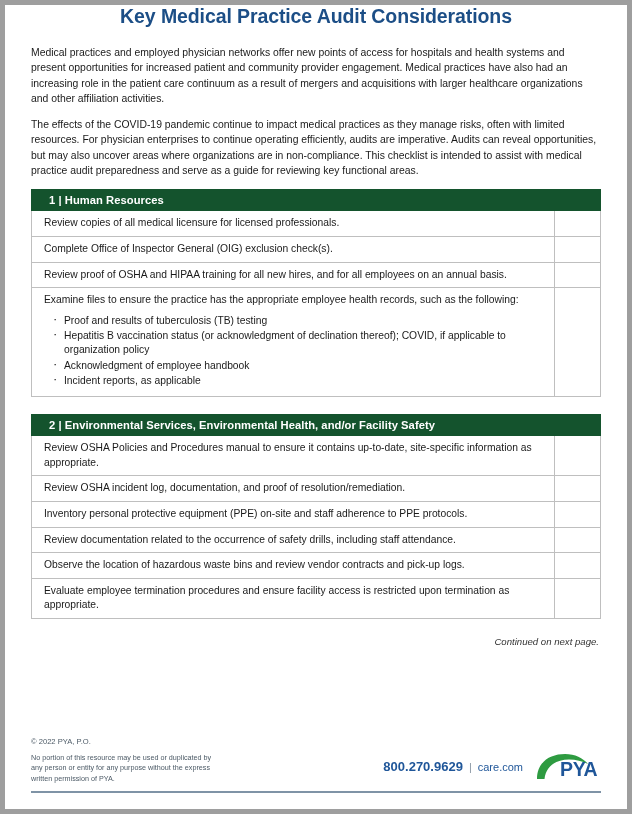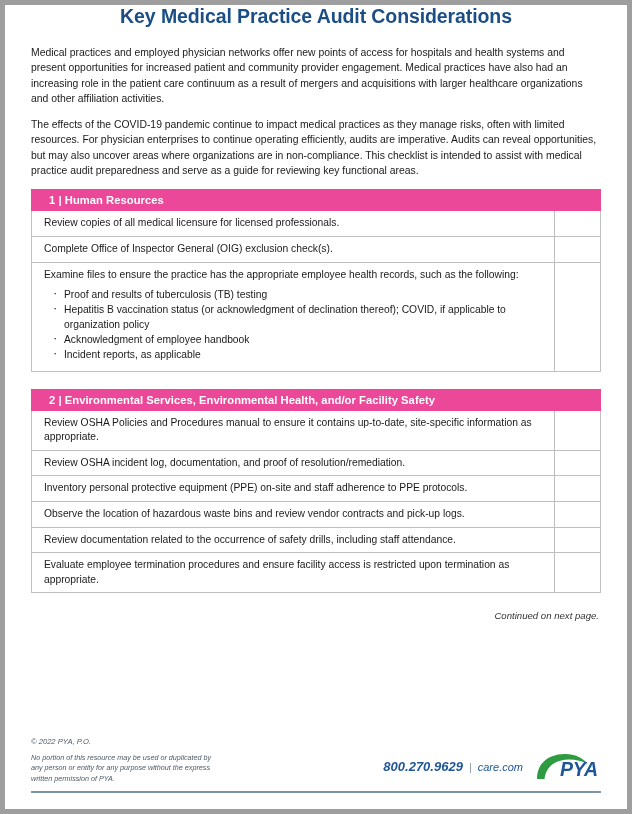--- a/index.html
+++ b/index.html
@@ -43,21 +43,21 @@
     line-height: 15.3px;
     color: #1a1a1a;
     margin-bottom: 11px;
     text-align: left;
   }
 
   
   .section-block { margin-bottom: 17px; }
 
   .section-header {
-    background: #ec4899;
+    background: #14532d;
     color: #ffffff;
     font-size: 11.2px;
     font-weight: bold;
     padding: 5px 14px 5px 18px;
     letter-spacing: 0.05px;
     height: 22px;
     line-height: 12px;
   }
 
   .checklist-table {
@@ -122,21 +122,20 @@
     position: absolute;
     left: 26px;
     right: 26px;
     bottom: 16px;
   }
 
   .footer-grid {
     display: flex;
     align-items: flex-end;
     justify-content: flex-start;
-    font-style: italic;
   }
 
   .copyright-block {
     color: #4c5a66;
     width: 190px;
   }
   .copyright-line {
     font-size: 7.6px;
     line-height: 10px;
     margin-bottom: 6px;
@@ -212,20 +211,24 @@
     <div class="section-block">
       <div class="section-header">1 | Human Resources</div>
       <table class="checklist-table">
         <tbody>
           <tr>
             <td class="cell-text">Review copies of all medical licensure for licensed professionals.</td>
             <td class="cell-check"></td>
           </tr>
           <tr>
             <td class="cell-text">Complete Office of Inspector General (OIG) exclusion check(s).</td>
+            <td class="cell-check"></td>
+          </tr>
+          <tr>
+            <td class="cell-text">Review proof of OSHA and HIPAA training for all new hires, and for all employees on an annual basis.</td>
             <td class="cell-check"></td>
           </tr>
           <tr>
             <td class="cell-text">
               <div>Examine files to ensure the practice has the appropriate employee health records, such as the following:</div>
               <ul class="bullet-list">
                 <li>Proof and results of tuberculosis (TB) testing</li>
                 <li>Hepatitis B vaccination status (or acknowledgment of declination thereof); COVID, if applicable to organization policy</li>
                 <li>Acknowledgment of employee handbook</li>
                 <li>Incident reports, as applicable</li>
@@ -247,25 +250,25 @@
           </tr>
           <tr>
             <td class="cell-text">Review OSHA incident log, documentation, and proof of resolution/remediation.</td>
             <td class="cell-check"></td>
           </tr>
           <tr>
             <td class="cell-text">Inventory personal protective equipment (PPE) on-site and staff adherence to PPE protocols.</td>
             <td class="cell-check"></td>
           </tr>
           <tr>
+            <td class="cell-text">Review documentation related to the occurrence of safety drills, including staff attendance.</td>
+            <td class="cell-check"></td>
+          </tr>
+          <tr>
             <td class="cell-text">Observe the location of hazardous waste bins and review vendor contracts and pick-up logs.</td>
-            <td class="cell-check"></td>
-          </tr>
-          <tr>
-            <td class="cell-text">Review documentation related to the occurrence of safety drills, including staff attendance.</td>
             <td class="cell-check"></td>
           </tr>
           <tr>
             <td class="cell-text">Evaluate employee termination procedures and ensure facility access is restricted upon termination as appropriate.</td>
             <td class="cell-check"></td>
           </tr>
         </tbody>
       </table>
     </div>
 

